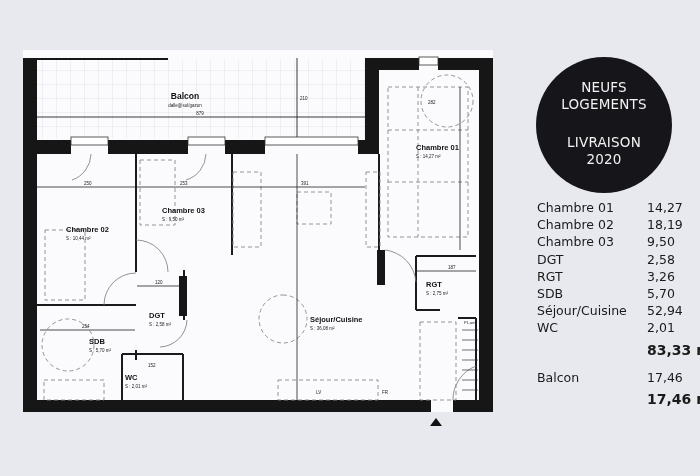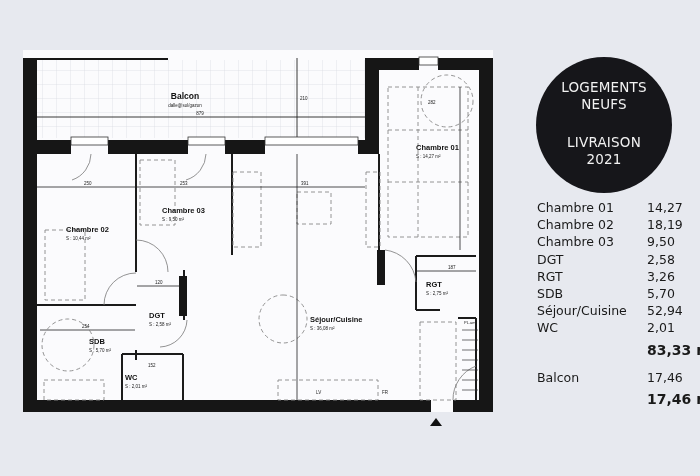--- a/index.html
+++ b/index.html
@@ -165,26 +165,26 @@
   <text class="dim" x="148" y="367" font-size="4.5">152</text>
 
   <text class="sub" x="316" y="394" font-size="4.5">LV</text>
   <text class="sub" x="382" y="394" font-size="4.5">FR</text>
   <text class="sub" x="464" y="324" font-size="4">PL.am</text>
 </svg>
 </div>
 
 <div class="badge">
   <div class="l1">
+    <div>NEUFS</div>
     <div>LOGEMENTS</div>
-    <div>NEUFS</div>
   </div>
   <div class="l3">
     <div>LIVRAISON</div>
-    <div>2021</div>
+    <div>2020</div>
   </div>
 </div>
 
 <div class="areas">
   <div class="row">
       <span class="k">Chambre 01</span>
       <span class="v">14,27</span>
     </div>
   <div class="row">
       <span class="k">Chambre 02</span>

